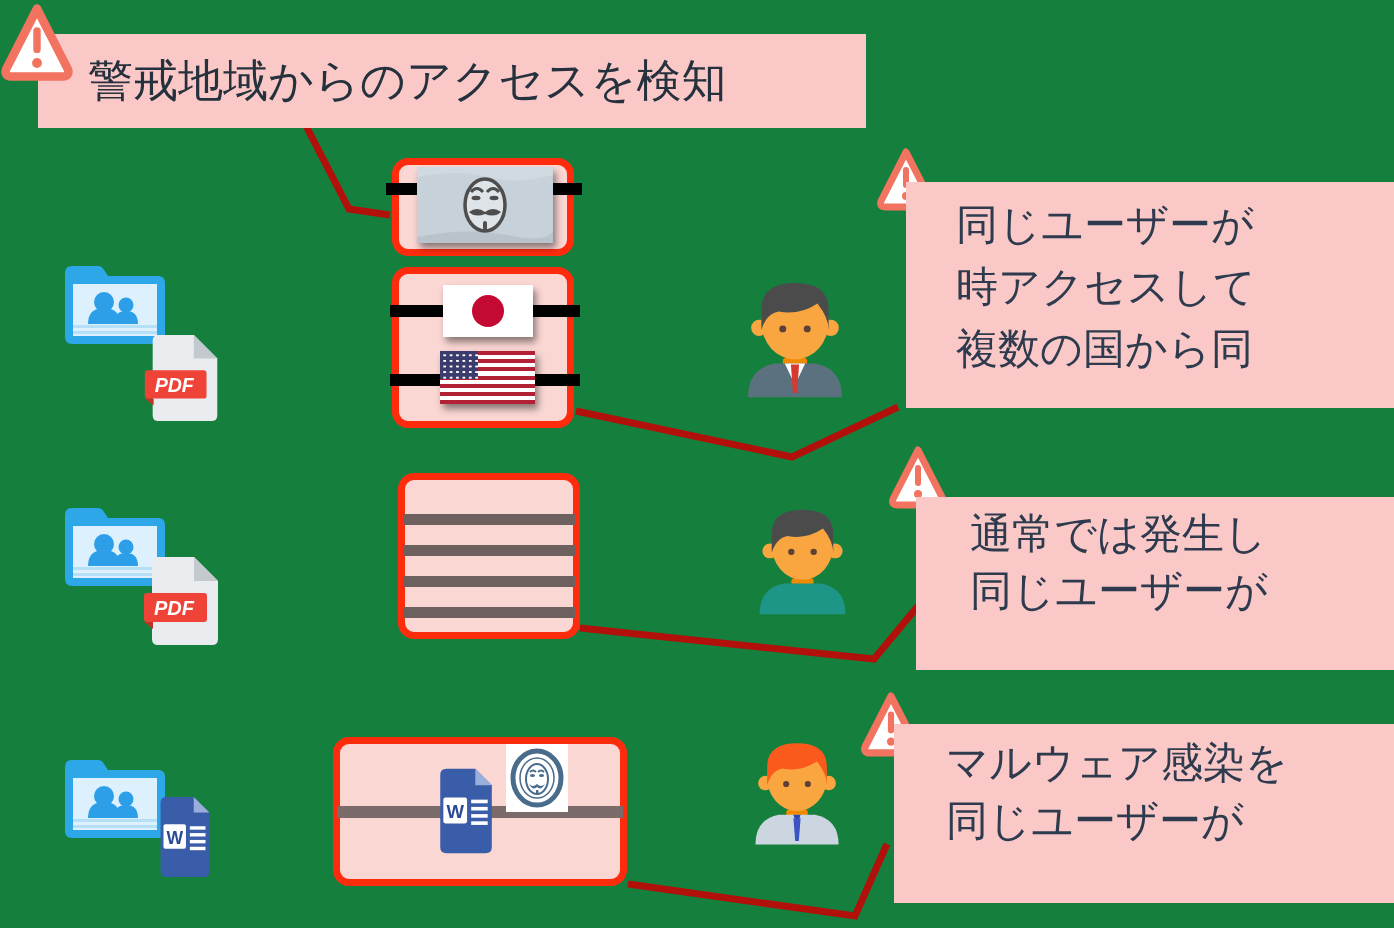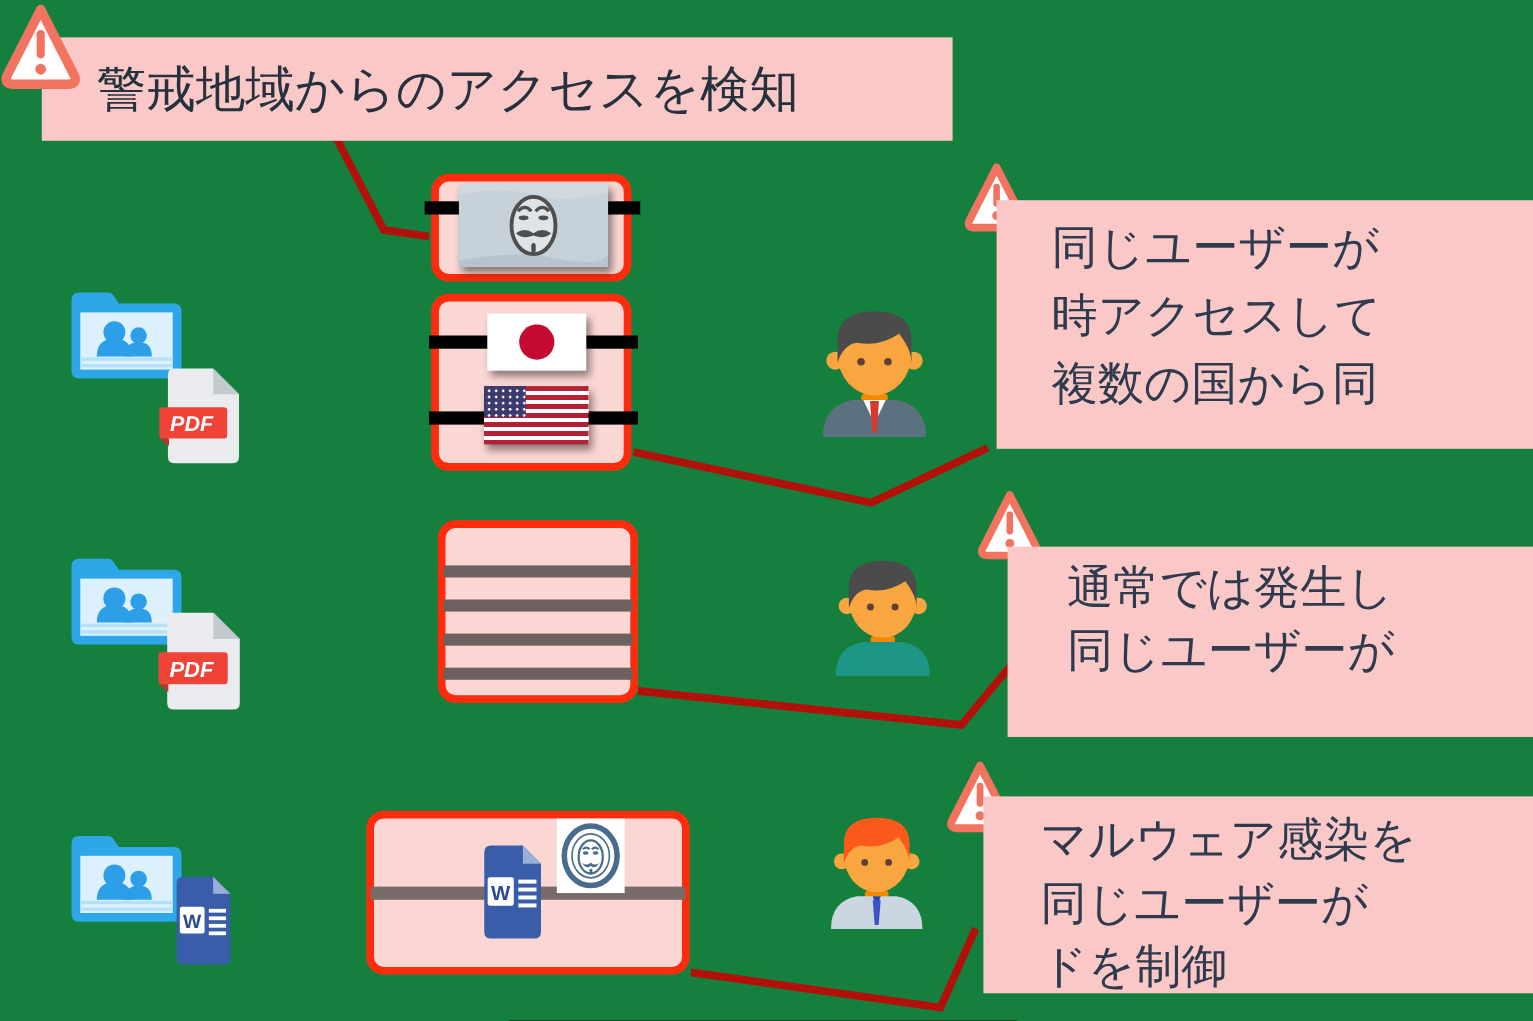--- a/index.html
+++ b/index.html
@@ -88,21 +88,20 @@
     <div class="ln">時アクセスして</div>
     <div class="ln">複数の国から同</div>
   </div>
   <div id="callout-2" class="callout">
     <div class="ln">通常では発生し</div>
     <div class="ln">同じユーザーが</div>
   </div>
   <div id="callout-3" class="callout">
     <div class="ln">マルウェア感染を</div>
     <div class="ln">同じユーザーが</div>
-    <div class="ln">ドを制御</div>
   </div>
 
   <div id="gate-box" class="redbox"></div>
   <div id="flags-box" class="redbox"></div>
   <div id="list-box" class="redbox"></div>
   <div id="download-box" class="redbox"></div>
 
   <div class="band" style="left:386px;top:183px;width:196px;"></div>
   <div class="band" style="left:390px;top:305px;width:190px;"></div>
   <div class="band" style="left:390px;top:374px;width:190px;"></div>

